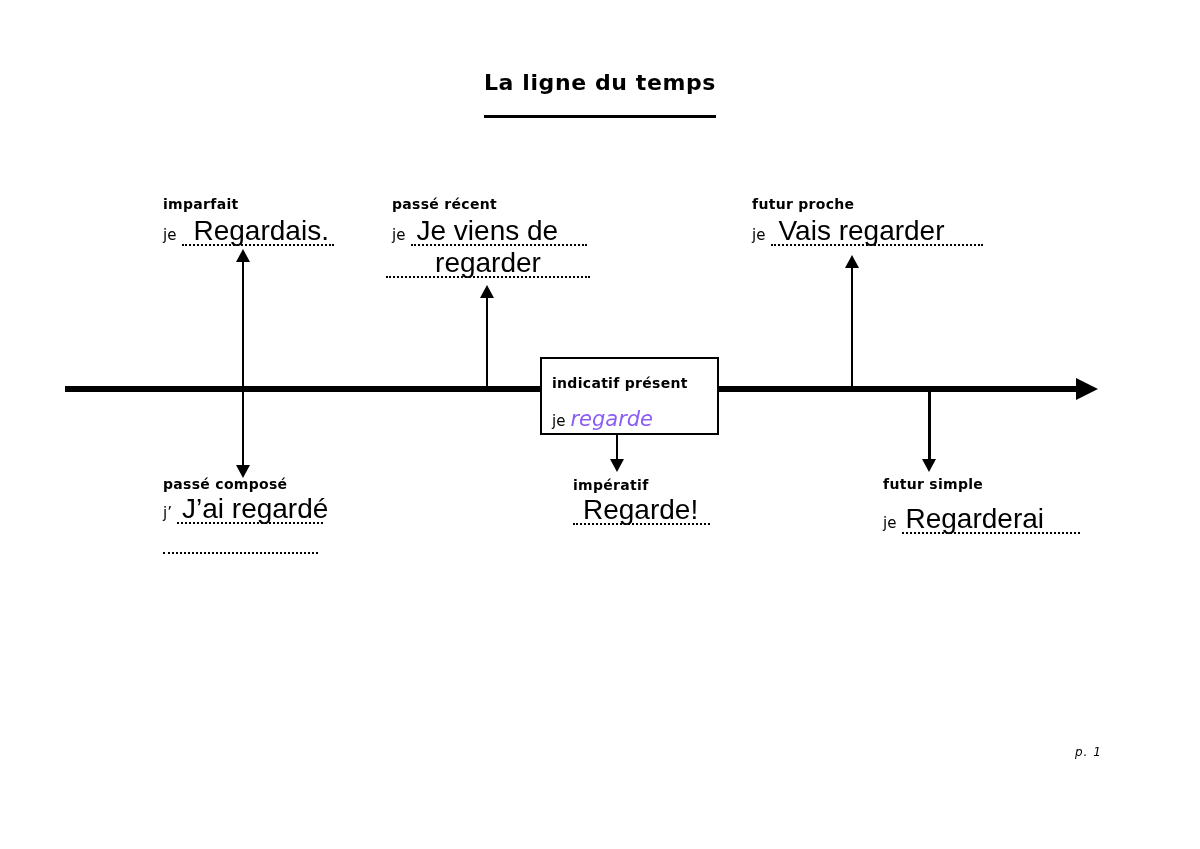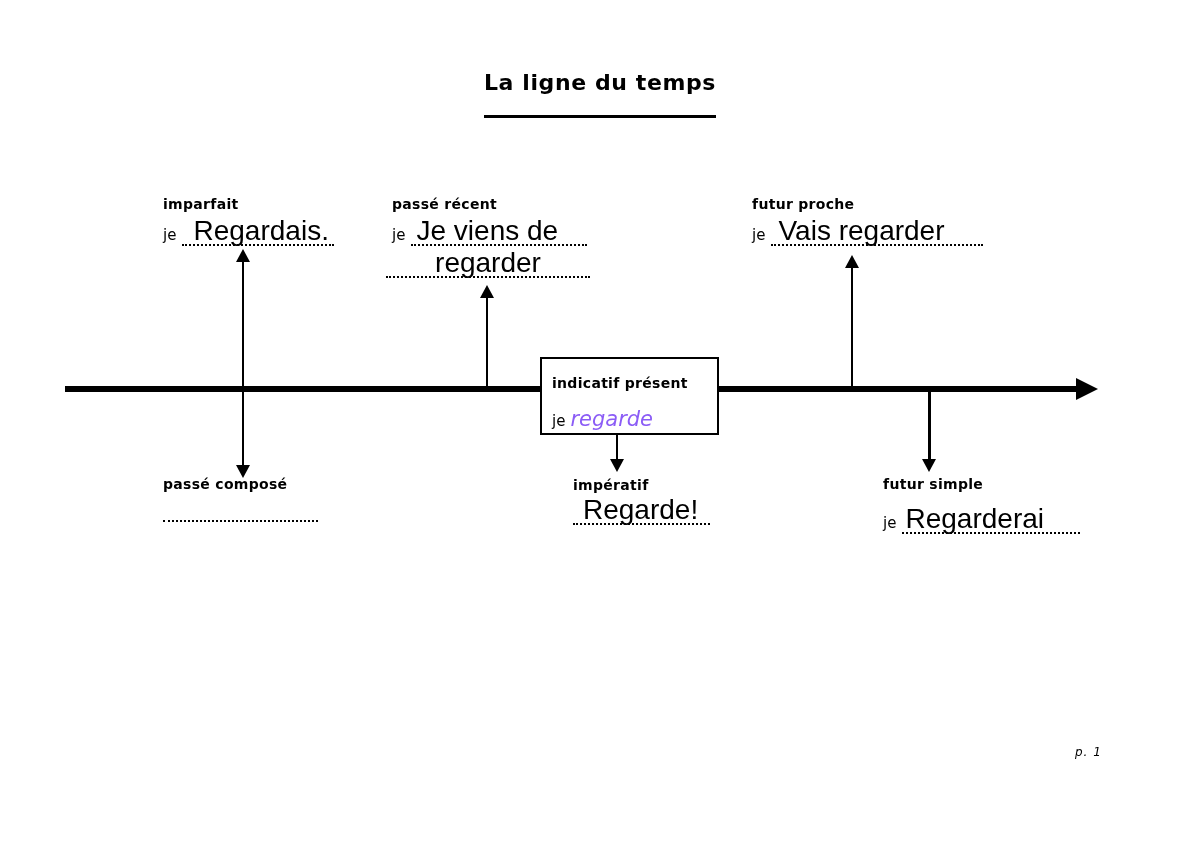--- a/index.html
+++ b/index.html
@@ -158,20 +158,24 @@
 
   <div class="present-box">
     <div class="tlabel">indicatif présent</div>
     <div class="row">
       <span class="pronoun">je</span><span class="present-verb" style="color: #8b5cf6;">regarde</span>
     </div>
   </div>
 
   <div class="tense g-passe-compose">
     <div class="tlabel">passé composé</div>
+    <div class="row">
+      <span class="pronoun">j’</span>
+      <span class="blank"><span class="answer">J’ai regardé</span></span>
+    </div>
     <div class="empty-line"></div>
   </div>
 
   <div class="tense g-imperatif">
     <div class="tlabel">impératif</div>
     <div class="row">
       <span class="blank"><span class="answer">Regarde!</span></span>
     </div>
   </div>
 

